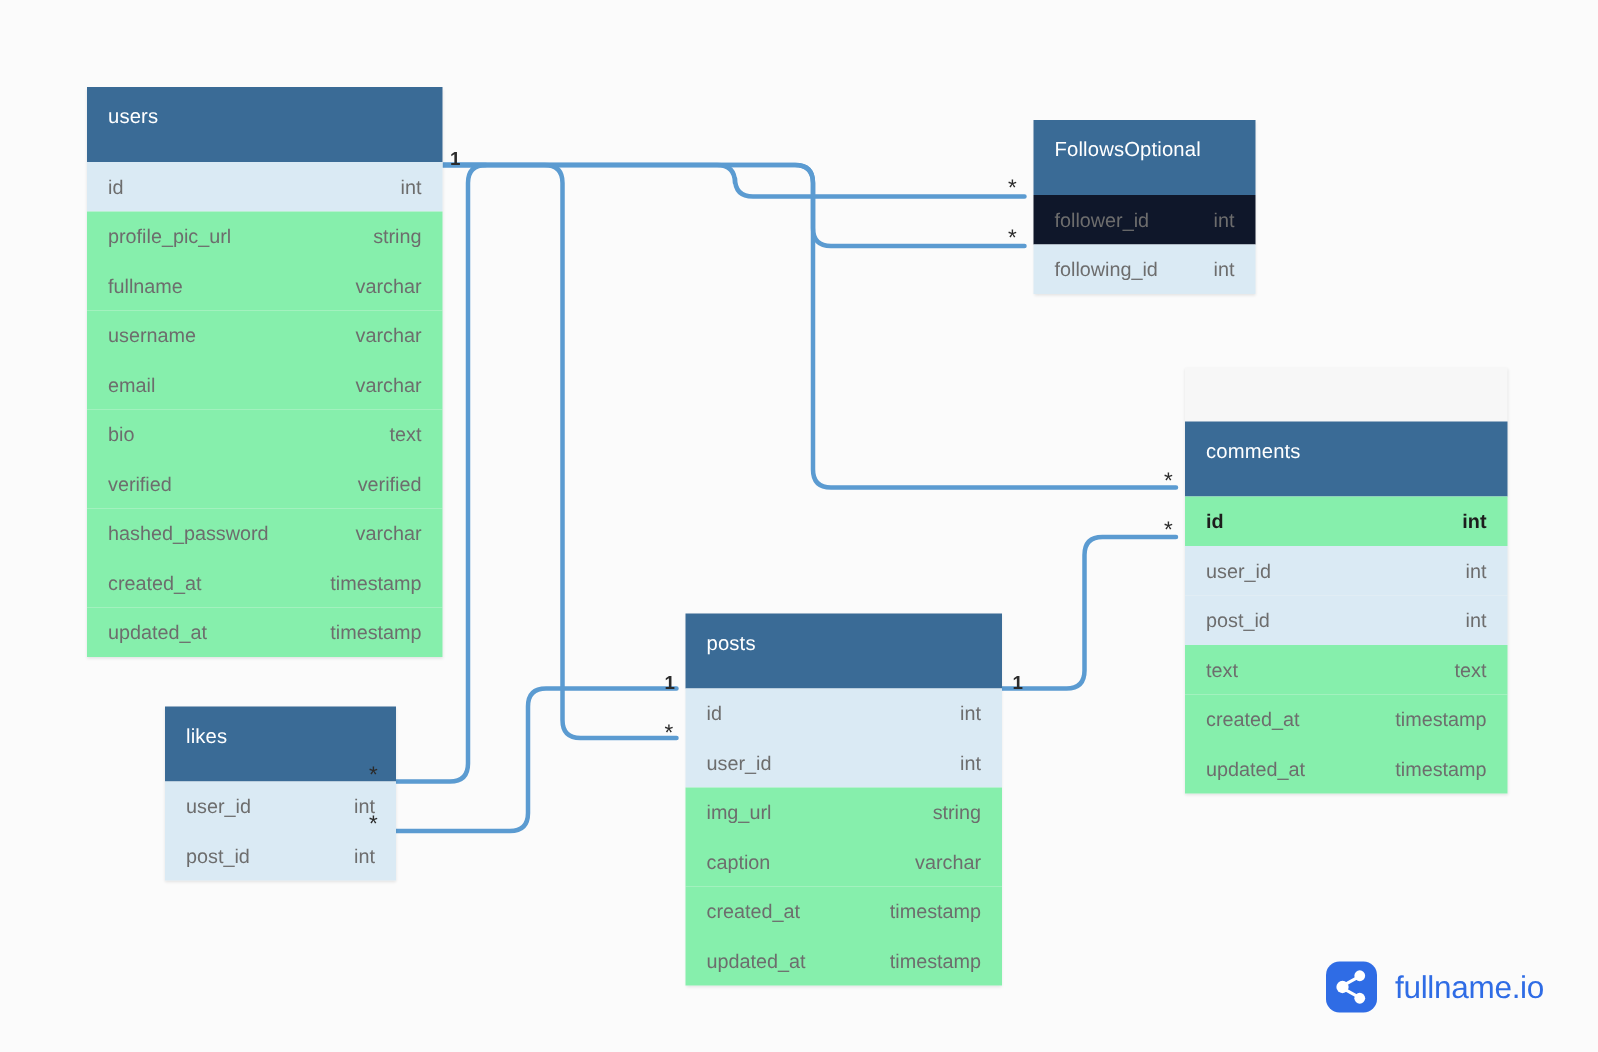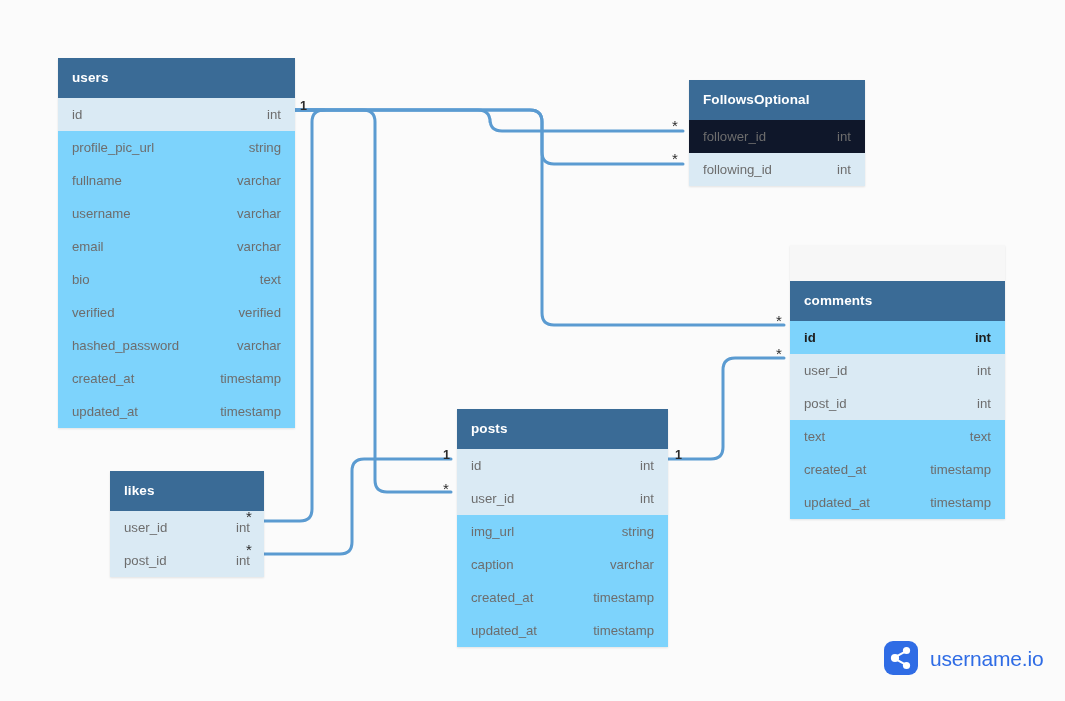--- a/index.html
+++ b/index.html
@@ -26,37 +26,37 @@
   }
   .table-node {
     position: absolute;
     background: #f7f7f7;
     box-shadow: 0 1px 2px rgba(0,0,0,0.10);
     z-index: 5;
   }
   .table-header {
     background: #3a6b96;
     color: #ffffff;
-    font-weight: bold;
+    font-weight: normal;
     font-size: 13.5px;
     line-height: 1;
-    padding: 13px 14px 13px 14px;
+    padding: 13px 14px 23px 14px;
     letter-spacing: 0.1px;
     white-space: nowrap;
   }
   .field-row {
     display: flex;
     align-items: center;
     justify-content: space-between;
     height: 33px;
     padding: 0 14px;
     font-size: 13.2px;
     color: #6d6d6d;
     box-sizing: border-box;
-    background: #7dd3fc;
+    background: #86efac;
     white-space: nowrap;
   }
   .field-row.hl {
     background: #daeaf4;
   }
   .field-row.pk .fname,
   .field-row.pk .ftype {
     color: #1d1d1d;
     font-weight: bold;
   }
@@ -153,21 +153,21 @@
         </div>
         <div class="field-row">
           <span class="fname">created_at</span>
           <span class="ftype">timestamp</span>
         </div>
         <div class="field-row">
           <span class="fname">updated_at</span>
           <span class="ftype">timestamp</span>
         </div>
       </div>
-      <div class="table-node" style="left: 689px; top: 80px; width: 176px;">
+      <div class="table-node" style="left: 689px; top: 80px; width: 148px;">
         <div class="table-header" style="background: rgb(58, 107, 150);">FollowsOptional</div>
         <div class="field-row hl" style="background: #0f172a;">
           <span class="fname">follower_id</span>
           <span class="ftype">int</span>
         </div>
         <div class="field-row hl" style="background: rgb(218, 234, 244);">
           <span class="fname">following_id</span>
           <span class="ftype">int</span>
         </div>
       </div>
@@ -254,16 +254,16 @@
   <div id="logo">
     <div id="logo-mark">
       <svg viewBox="0 0 34 34" width="34" height="34">
         <circle cx="22.5" cy="9.5" r="3.6" fill="#ffffff"></circle>
         <circle cx="22.5" cy="24.5" r="3.6" fill="#ffffff"></circle>
         <circle cx="11" cy="17" r="4.1" fill="#ffffff"></circle>
         <line x1="12.5" y1="15.4" x2="21.2" y2="10.6" stroke="#ffffff" stroke-width="2.1"></line>
         <line x1="12.5" y1="18.6" x2="21.2" y2="23.4" stroke="#ffffff" stroke-width="2.1"></line>
       </svg>
     </div>
-    <div id="logo-text">username.io</div>
+    <div id="logo-text">fullname.io</div>
   </div>
 
 </div>
 
 </body></html>

